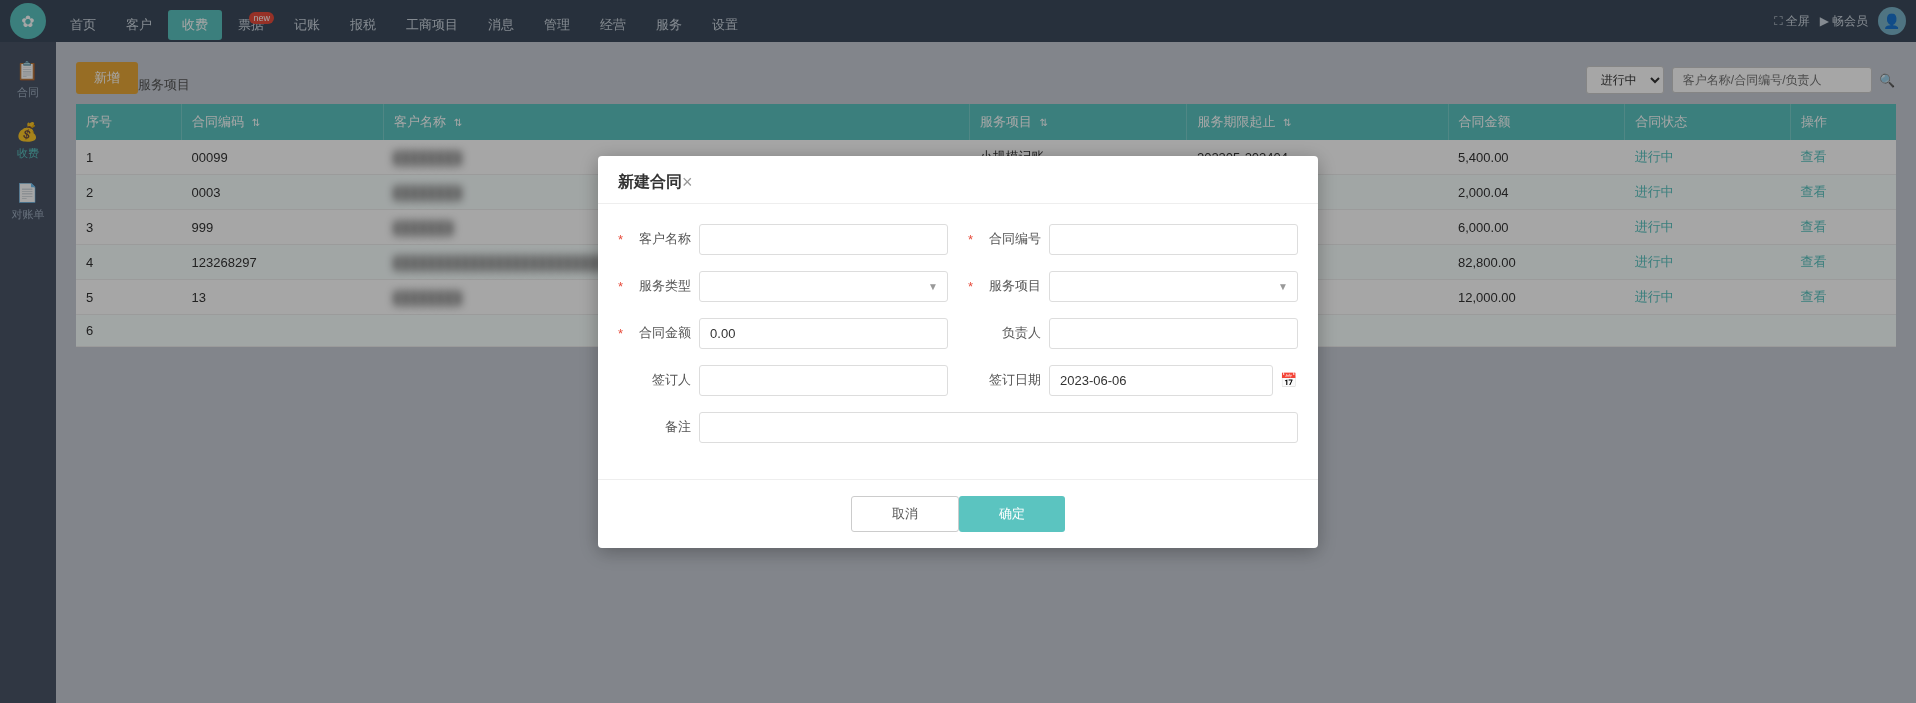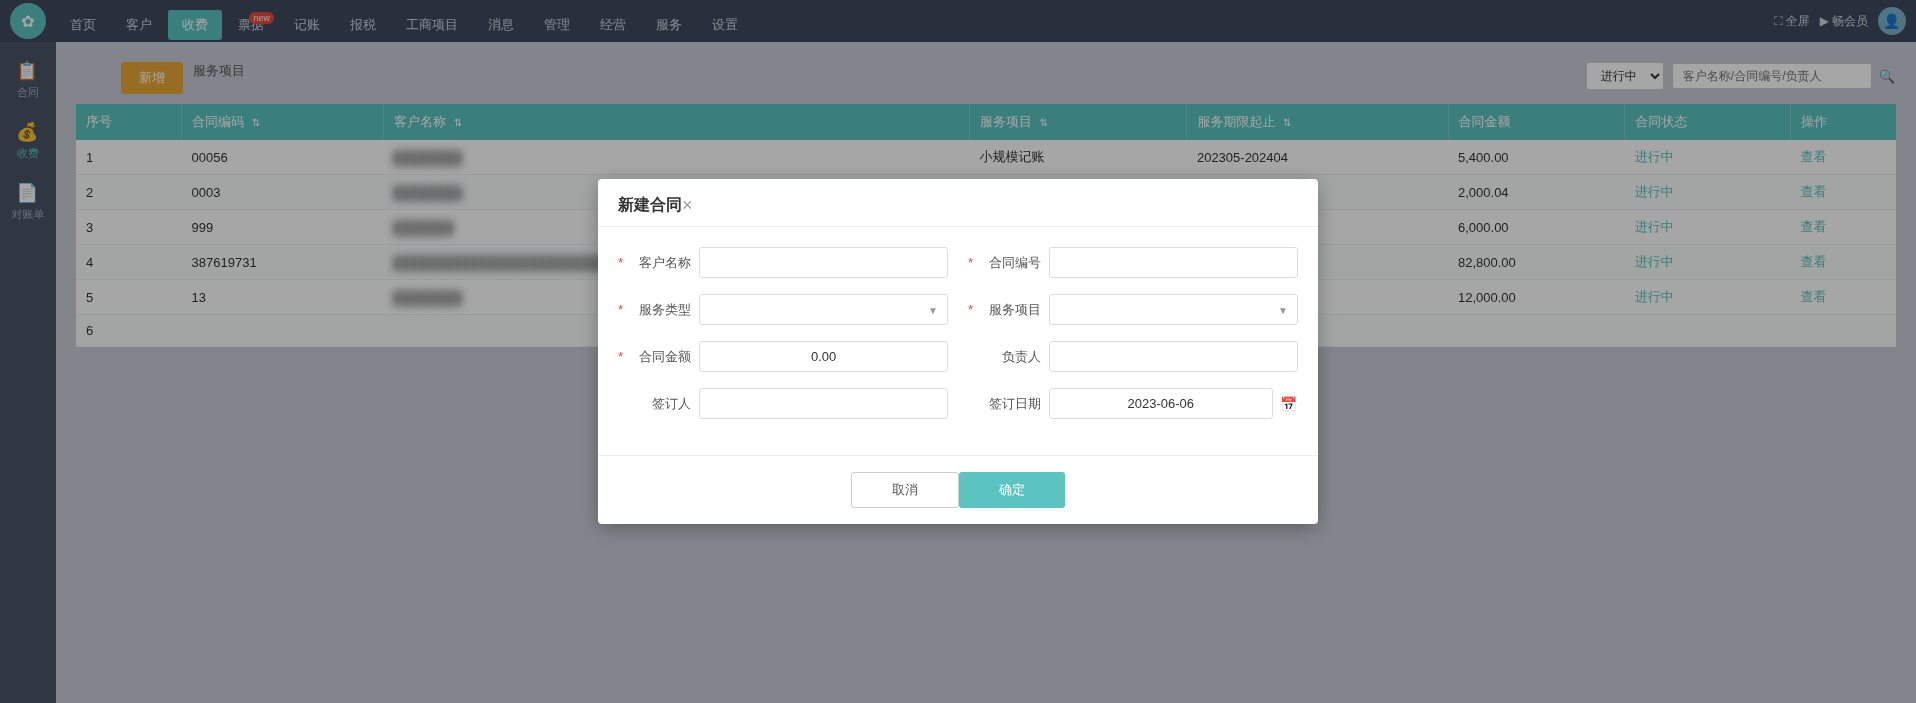--- a/index.html
+++ b/index.html
@@ -23,21 +23,21 @@
     
     .sidebar { width: 56px; background: #4a5568; display: flex; flex-direction: column; align-items: center; padding-top: 10px; gap: 5px; flex-shrink: 0; }
     .sidebar-item { display: flex; flex-direction: column; align-items: center; padding: 8px 5px; width: 100%; cursor: pointer; color: #a0aec0; font-size: 11px; gap: 3px; }
     .sidebar-item .si-icon { font-size: 18px; }
     .sidebar-item.active { color: #5bc4c0; }
 
     
     .content { flex: 1; padding: 20px; overflow: auto; position: relative; }
 
     
-    .toolbar { display: flex; align-items: flex-start; gap: 10px; margin-bottom: 10px; margin-left: 45px; }
+    .toolbar { display: flex; align-items: flex-end; margin-bottom: 10px; }
     .btn-new { background: #e8a838; color: white; border: none; padding: 7px 18px; border-radius: 3px; cursor: pointer; font-size: 13px; }
     .service-label { color: #555; font-size: 13px; }
     .filter-right { margin-left: auto; display: flex; align-items: center; gap: 8px; }
     .status-select { border: 1px solid #ccc; padding: 5px 10px; border-radius: 3px; font-size: 12px; color: #333; background: white; cursor: pointer; }
     .search-box { border: 1px solid #ccc; padding: 5px 10px; border-radius: 3px; font-size: 12px; color: #999; background: white; width: 200px; }
 
     
     .data-table { width: 100%; border-collapse: collapse; background: #3b82f6; }
     .data-table thead tr { background: #5bc4c0; color: white; }
     .data-table thead th { padding: 9px 10px; text-align: left; font-weight: normal; font-size: 13px; border-right: 1px solid rgba(255,255,255,0.2); }
@@ -54,21 +54,21 @@
     
     .modal-overlay { position: fixed; top: 0; left: 0; right: 0; bottom: 0; background: rgba(0,0,0,0.35); display: flex; align-items: center; justify-content: center; z-index: 100; }
     .modal { background: white; border-radius: 4px; width: 720px; padding: 0; box-shadow: 0 4px 20px rgba(0,0,0,0.3); }
     .modal-header { padding: 16px 20px 10px; display: flex; align-items: center; justify-content: flex-start; border-bottom: 1px solid #eee; }
     .modal-title { font-size: 16px; font-weight: bold; color: #333; }
     .modal-close { cursor: pointer; color: #999; font-size: 18px; }
     .modal-body { padding: 20px; }
     .form-row { display: flex; gap: 20px; margin-bottom: 16px; }
     .form-group { flex: 1; display: flex; align-items: center; gap: 8px; }
     .form-label { font-size: 13px; color: #555; white-space: nowrap; min-width: 60px; text-align: right; }
-    .form-input { flex: 1; border: 1px solid #ddd; border-radius: 3px; padding: 7px 10px; font-size: 13px; color: #333; outline: none; text-align: center; }
+    .form-input { flex: 1; border: 1px solid #ddd; border-radius: 3px; padding: 7px 10px; font-size: 13px; color: #333; outline: none; }
     .select-wrapper { flex: 1; position: relative; }
     .select-wrapper::after { content: "▼"; position: absolute; right: 10px; top: 50%; transform: translateY(-50%); font-size: 10px; color: #999; pointer-events: none; }
     .select-wrapper select { width: 100%; border: 1px solid #ddd; border-radius: 3px; padding: 7px 10px; font-size: 13px; color: #333; outline: none; background: white; cursor: pointer; appearance: none; }
     .modal-footer { padding: 16px 20px; display: flex; justify-content: center; border-top: 1px solid #eee; }
     .btn-cancel { background: white; color: #555; border: 1px solid #ccc; padding: 8px 40px; border-radius: 3px; cursor: pointer; font-size: 13px; }
     .btn-confirm { background: #5bc4c0; color: white; border: none; padding: 8px 40px; border-radius: 3px; cursor: pointer; font-size: 13px; }
     .calendar-icon { color: #aaa; font-size: 14px; cursor: pointer; }
   </style>
 </head>
 <body>
@@ -147,21 +147,21 @@
           <th>服务项目 <span class="sort-icon">⇅</span></th>
           <th>服务期限起止 <span class="sort-icon">⇅</span></th>
           <th>合同金额</th>
           <th>合同状态</th>
           <th>操作</th>
         </tr>
       </thead>
       <tbody id="table-body">
       <tr>
       <td>1</td>
-      <td>00056</td>
+      <td>00099</td>
       <td><span class="blurred">████████</span></td>
       <td>小规模记账</td>
       <td>202305-202404</td>
       <td>5,400.00</td>
       <td><span class="status-badge">进行中</span></td>
       <td><span class="action-link">查看</span></td>
     </tr>
           <tr>
       <td>2</td>
       <td>0003</td>
@@ -177,21 +177,21 @@
       <td>999</td>
       <td><span class="blurred">███████</span></td>
       <td>小规模记账</td>
       <td>202305-202404</td>
       <td>6,000.00</td>
       <td><span class="status-badge">进行中</span></td>
       <td><span class="action-link">查看</span></td>
     </tr>
           <tr>
       <td>4</td>
-      <td>387619731</td>
+      <td>123268297</td>
       <td><span class="blurred">████████████████████████████</span></td>
       <td>一般纳税人...</td>
       <td>201807-202403</td>
       <td>82,800.00</td>
       <td><span class="status-badge">进行中</span></td>
       <td><span class="action-link">查看</span></td>
     </tr>
           <tr>
       <td>5</td>
       <td>13</td>
@@ -280,20 +280,27 @@
           <input class="form-input" type="text" style="">
         </div>
         <div class="form-group">
           <span style="color:transparent;">*</span>
           <label class="form-label">签订日期</label>
           <input class="form-input" type="text" value="2023-06-06" style="">
           <span class="calendar-icon">📅</span>
         </div>
       </div>
 
+      <div class="form-row">
+        <div class="form-group">
+          <span style="color:transparent;">*</span>
+          <label class="form-label">备注</label>
+          <input class="form-input" type="text" style="flex: 2.3 1 0%;">
+        </div>
+      </div>
 
     </div>
     <div class="modal-footer">
       <button class="btn-cancel">取消</button>
       <button class="btn-confirm">确定</button>
     </div>
   </div>
 </div>
 
 </body></html>

